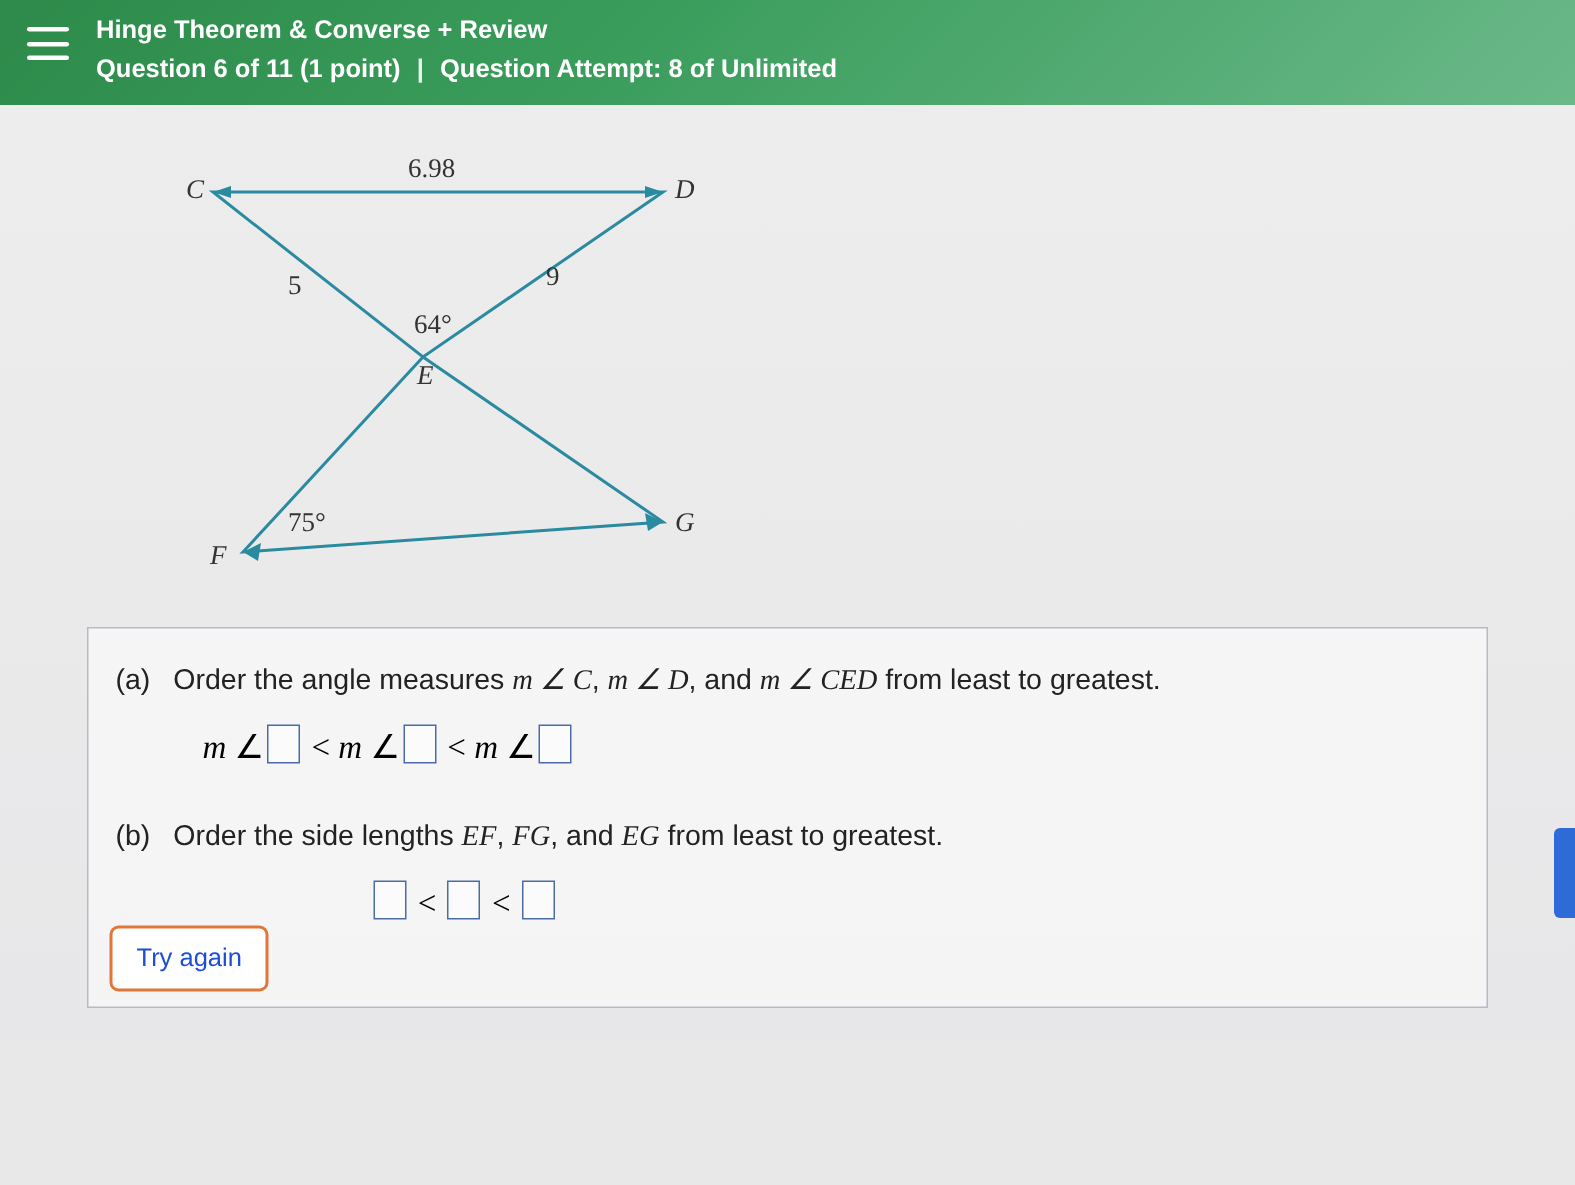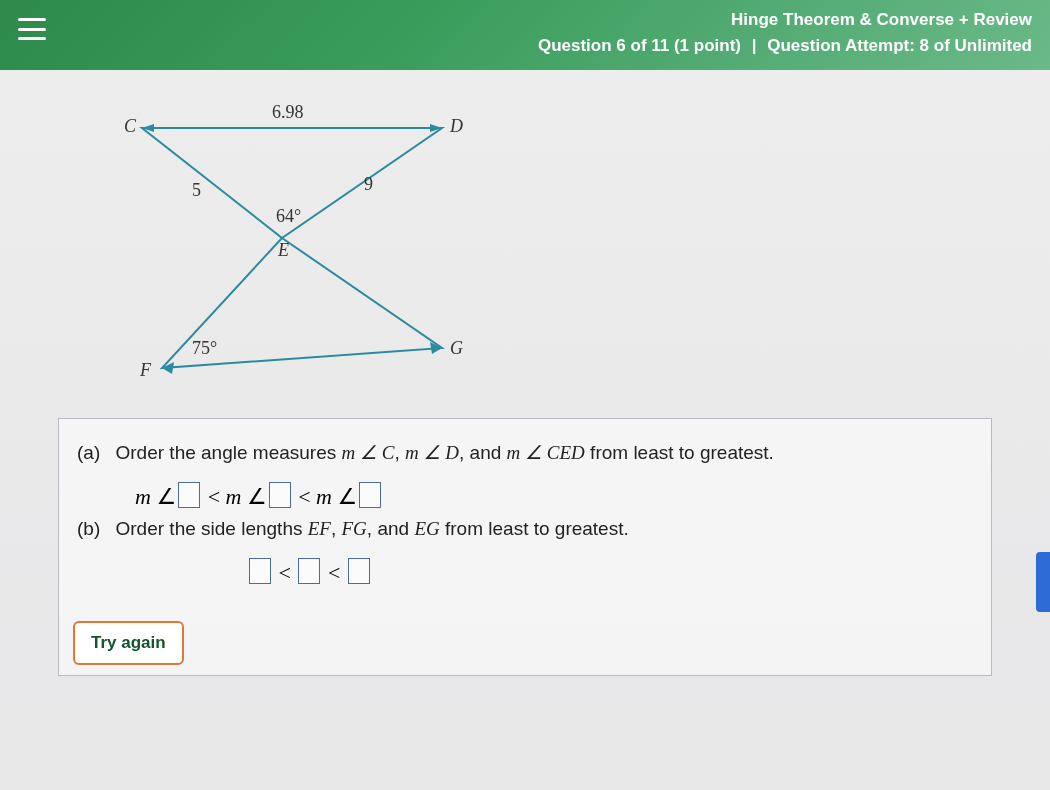--- a/index.html
+++ b/index.html
@@ -27,67 +27,66 @@
     justify-content: space-between;
     margin-top: 8px;
     cursor: pointer;
   }
   .hamburger span {
     display: block;
     height: 3px;
     background: #fff;
     border-radius: 2px;
   }
-  .header-text { flex: 1; text-align: right; }
+  .header-text { flex: 1; }
   .header-title { font-size: 17px; font-weight: 600; margin-bottom: 6px; }
   .header-sub { font-size: 17px; font-weight: 600; }
   .header-sub .sep { margin: 0 6px; opacity: .9; }
   .content {
     padding: 28px 40px 20px 58px;
     background: linear-gradient(180deg, rgba(240,240,240,.6), rgba(230,230,235,.4));
   }
   .prompt-line { font-size: 20px; color: #222; margin-bottom: 16px; }
   .note-line { font-size: 20px; color: #222; margin-bottom: 20px; }
   .figure-wrap { position: relative; width: 520px; height: 300px; margin-left: 24px; margin-bottom: 20px; }
   .figure-wrap svg { position: absolute; top:0; left:0; }
   .lbl { position: absolute; font-size: 18px; color: #333; font-style: italic; font-family: "Times New Roman", serif; }
   .lbl.num { font-style: normal; }
   .parts-box {
     border: 1px solid #b9b9c4;
     background: rgba(255,255,255,.55);
     margin: 0 18px 0 0;
-    padding: 22px 18px 85px 18px;
+    padding: 22px 18px 52px 18px;
     position: relative;
   }
   .part-row { font-size: 19px; color: #222; margin-bottom: 18px; }
   .part-label { margin-right: 10px; }
   .math { font-family: "Times New Roman", serif; font-style: italic; }
-  .answer-line { margin-left: 58px; margin-bottom: 8px; font-size: 22px; font-family:"Times New Roman", serif; }
+  .answer-line { margin-left: 58px; margin-bottom: 36px; font-size: 22px; font-family:"Times New Roman", serif; }
   .answer-line .sym { font-style: italic; }
   .slot {
     display:inline-block;
     width:22px; height:26px;
     border:1px solid #4a6aa8;
     vertical-align: -4px;
     margin:0 2px;
     background: rgba(255,255,255,.6);
   }
   .angle { font-style: normal; }
   .tryagain {
     position:absolute;
     left: 14px;
     bottom: 10px;
     border:2px solid #e0763a;
     border-radius:6px;
     background:#fff;
     padding:10px 16px;
     font-size:17px;
-    color:#14532d;
+    color:#1d4ed8;
     cursor:pointer;
-    font-weight:bold;
   }
   .side-tab{
     position:absolute;
     right:0;
     top:552px;
     width:14px;
     height:60px;
     background:#2e6bd6;
     border-radius:4px 0 0 4px;
   }

